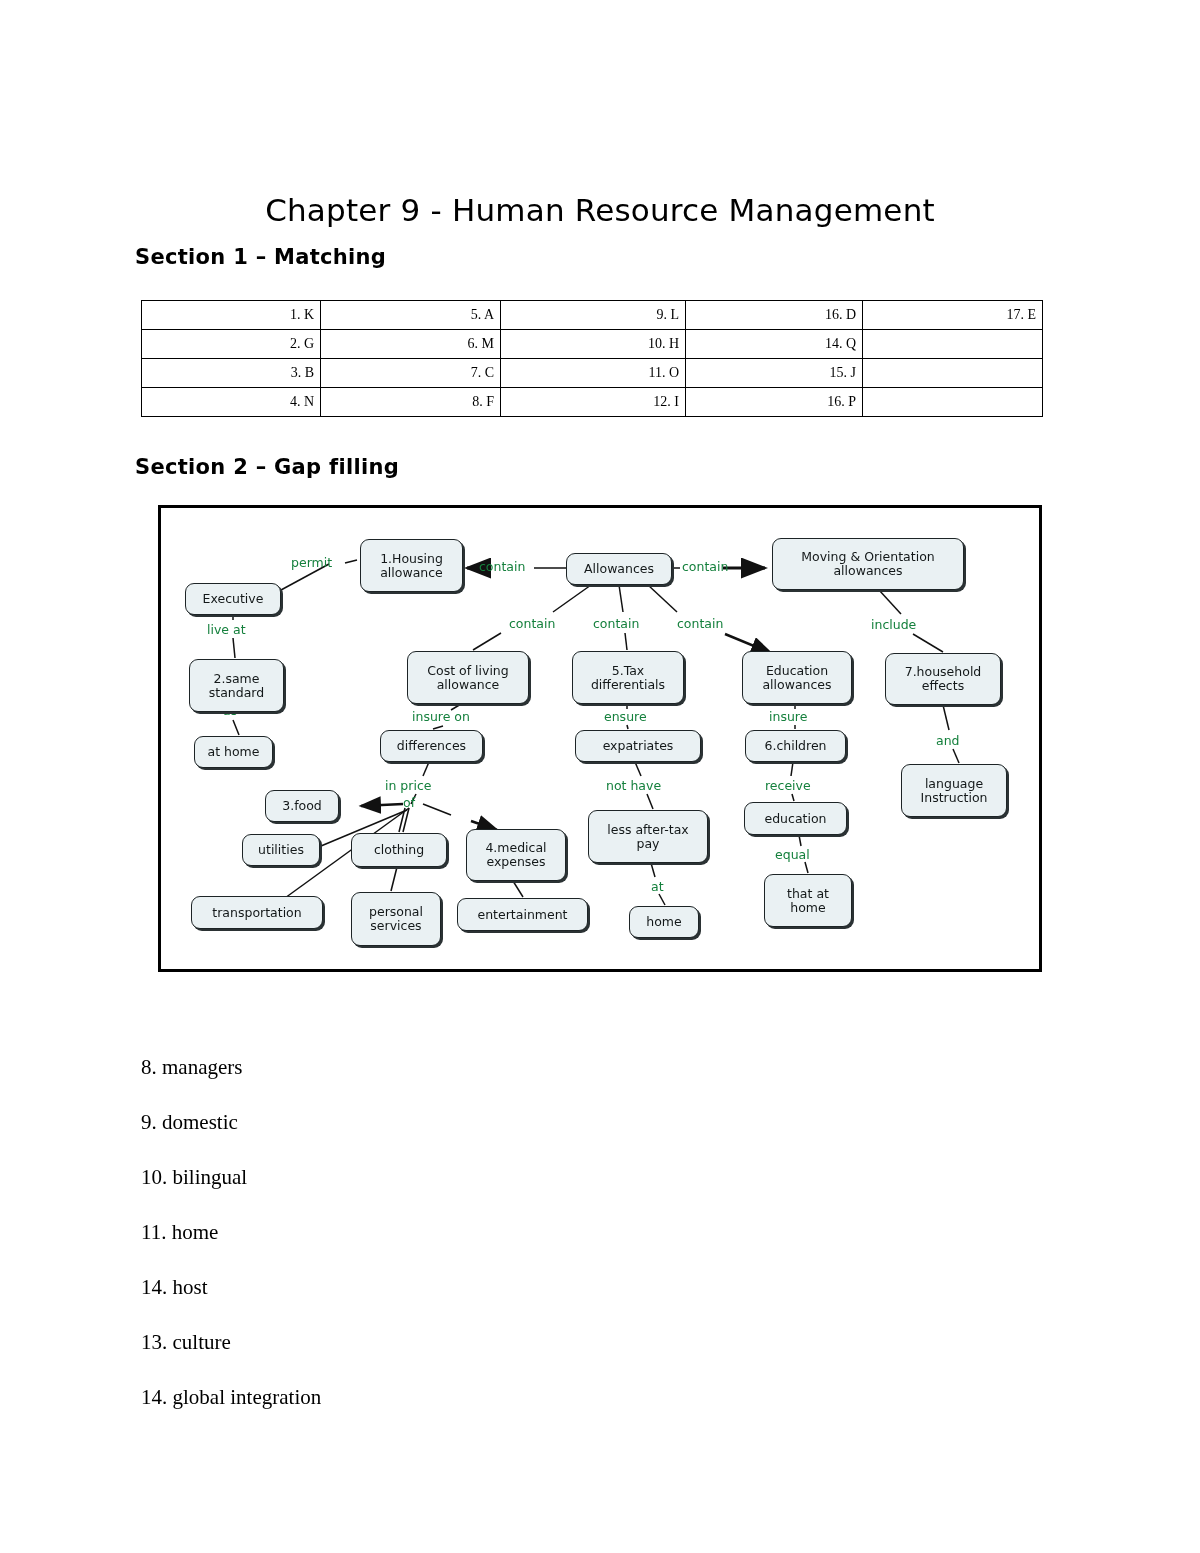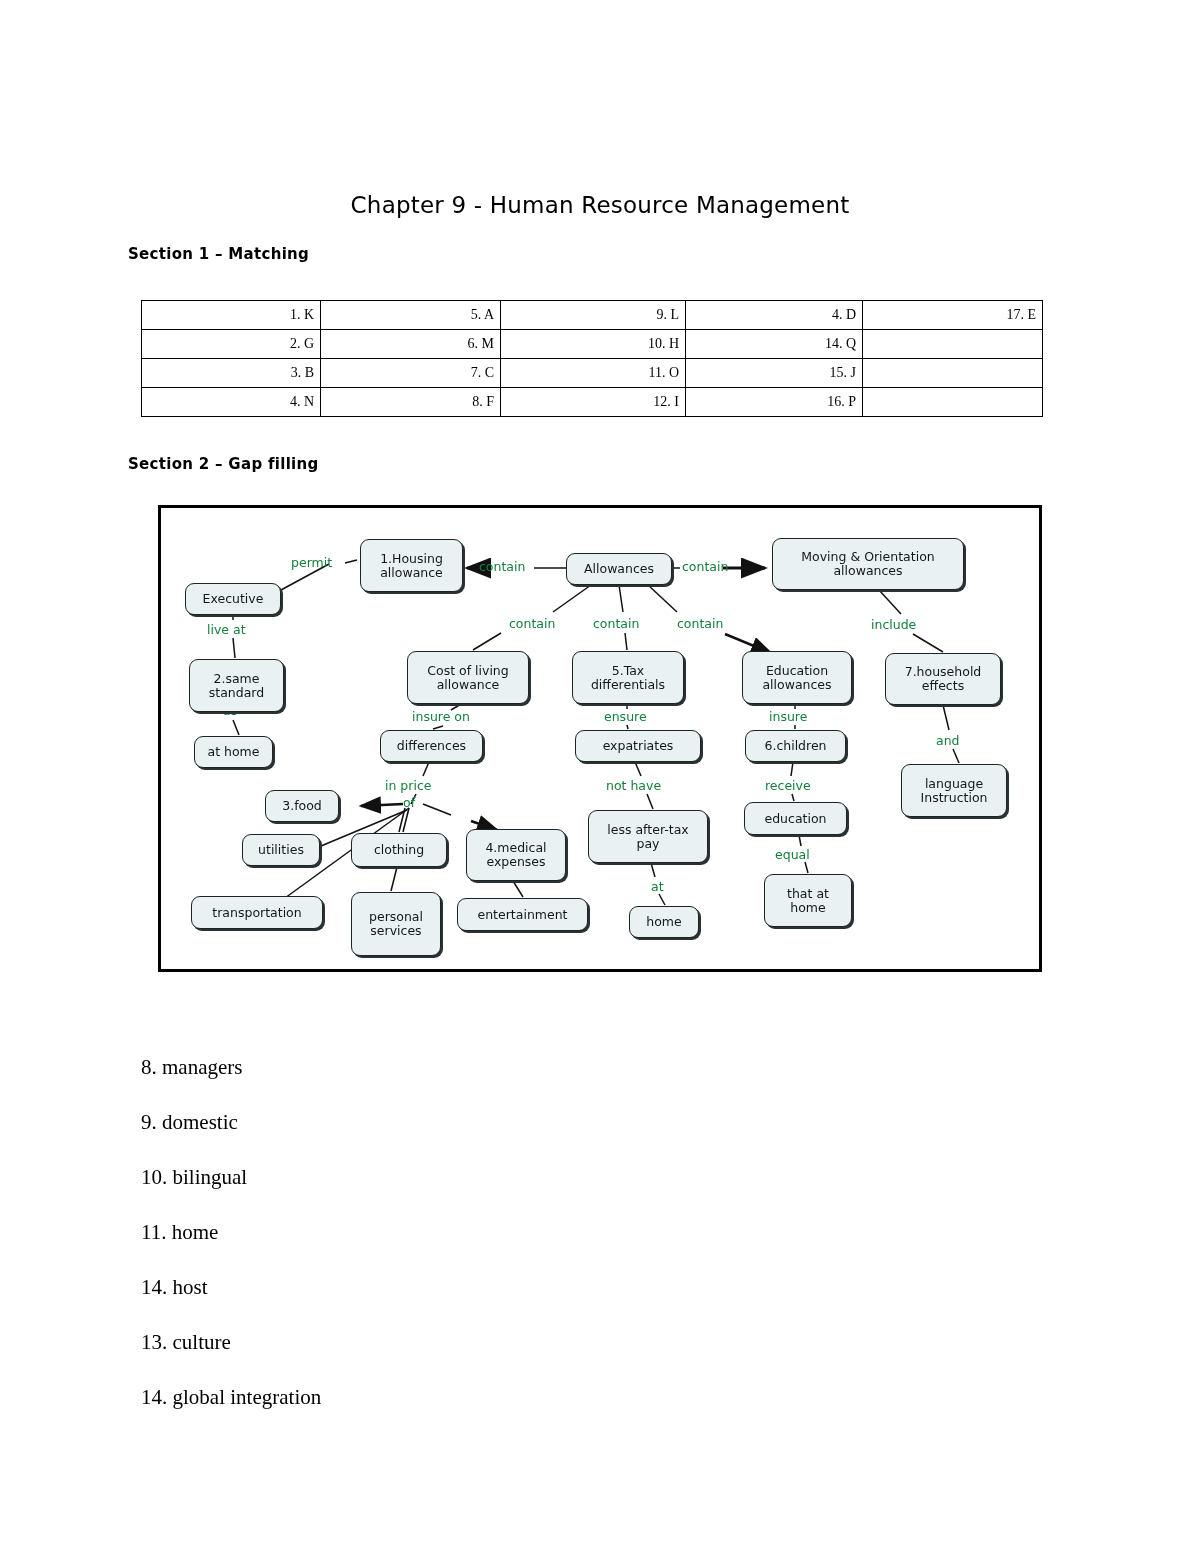--- a/index.html
+++ b/index.html
@@ -17,31 +17,31 @@
   }
 
   
   .doc-title {
     position: absolute;
     left: 0;
     top: 192px;
     width: 1200px;
     text-align: center;
     font-family: "DejaVu Sans", sans-serif;
-    font-size: 23px;
+    font-size: 31px;
     font-weight: 400;
     letter-spacing: 0.2px;
   }
 
   
   .section-heading {
     position: absolute;
-    left: 128px;
+    left: 135px;
     font-family: "DejaVu Sans", sans-serif;
-    font-size: 15px;
+    font-size: 21px;
     font-weight: 700;
     letter-spacing: 0.3px;
   }
   #sec1-heading { top: 245px; }
   #sec2-heading { top: 455px; }
 
   
   .match-table {
     position: absolute;
     left: 141px;
@@ -146,21 +146,21 @@
       <col class="c2">
       <col class="c3">
       <col class="c4">
       <col class="c5">
   </colgroup>
   <tbody id="match-table-body">
       <tr>
         <td>1. K</td>
         <td>5. A</td>
         <td>9. L</td>
-        <td>4. D</td>
+        <td>16. D</td>
         <td>17. E</td>
       </tr>
       <tr>
         <td>2. G</td>
         <td>6. M</td>
         <td>10. H</td>
         <td>14. Q</td>
         <td></td>
       </tr>
       <tr>
@@ -271,21 +271,21 @@
         <div class="node" style="left: 24px; top: 75px; width: 96px; height: 32px;">Executive</div>
         <div class="node" style="left: 28px; top: 151px; width: 95px; height: 53px;">2.same standard</div>
         <div class="node" style="left: 33px; top: 228px; width: 79px; height: 32px;">at home</div>
         <div class="node" style="left: 246px; top: 143px; width: 122px; height: 53px;">Cost of living allowance</div>
         <div class="node" style="left: 219px; top: 222px; width: 103px; height: 32px;">differences</div>
         <div class="node" style="left: 104px; top: 282px; width: 74px; height: 32px;">3.food</div>
         <div class="node" style="left: 81px; top: 326px; width: 78px; height: 32px;">utilities</div>
         <div class="node" style="left: 190px; top: 325px; width: 96px; height: 34px;">clothing</div>
         <div class="node" style="left: 305px; top: 321px; width: 100px; height: 52px;">4.medical expenses</div>
         <div class="node" style="left: 30px; top: 388px; width: 132px; height: 33px;">transportation</div>
-        <div class="node" style="left: 190px; top: 384px; width: 90px; height: 64px;">personal services</div>
+        <div class="node" style="left: 190px; top: 384px; width: 90px; height: 54px;">personal services</div>
         <div class="node" style="left: 296px; top: 390px; width: 131px; height: 33px;">entertainment</div>
         <div class="node" style="left: 411px; top: 143px; width: 112px; height: 53px;">5.Tax differentials</div>
         <div class="node" style="left: 414px; top: 222px; width: 126px; height: 32px;">expatriates</div>
         <div class="node" style="left: 427px; top: 302px; width: 120px; height: 53px;">less after-tax pay</div>
         <div class="node" style="left: 468px; top: 398px; width: 70px; height: 32px;">home</div>
         <div class="node" style="left: 581px; top: 143px; width: 110px; height: 53px;">Education allowances</div>
         <div class="node" style="left: 584px; top: 222px; width: 101px; height: 32px;">6.children</div>
         <div class="node" style="left: 583px; top: 294px; width: 103px; height: 33px;">education</div>
         <div class="node" style="left: 603px; top: 366px; width: 88px; height: 53px;">that at home</div>
         <div class="node" style="left: 724px; top: 145px; width: 116px; height: 52px;">7.household effects</div>

